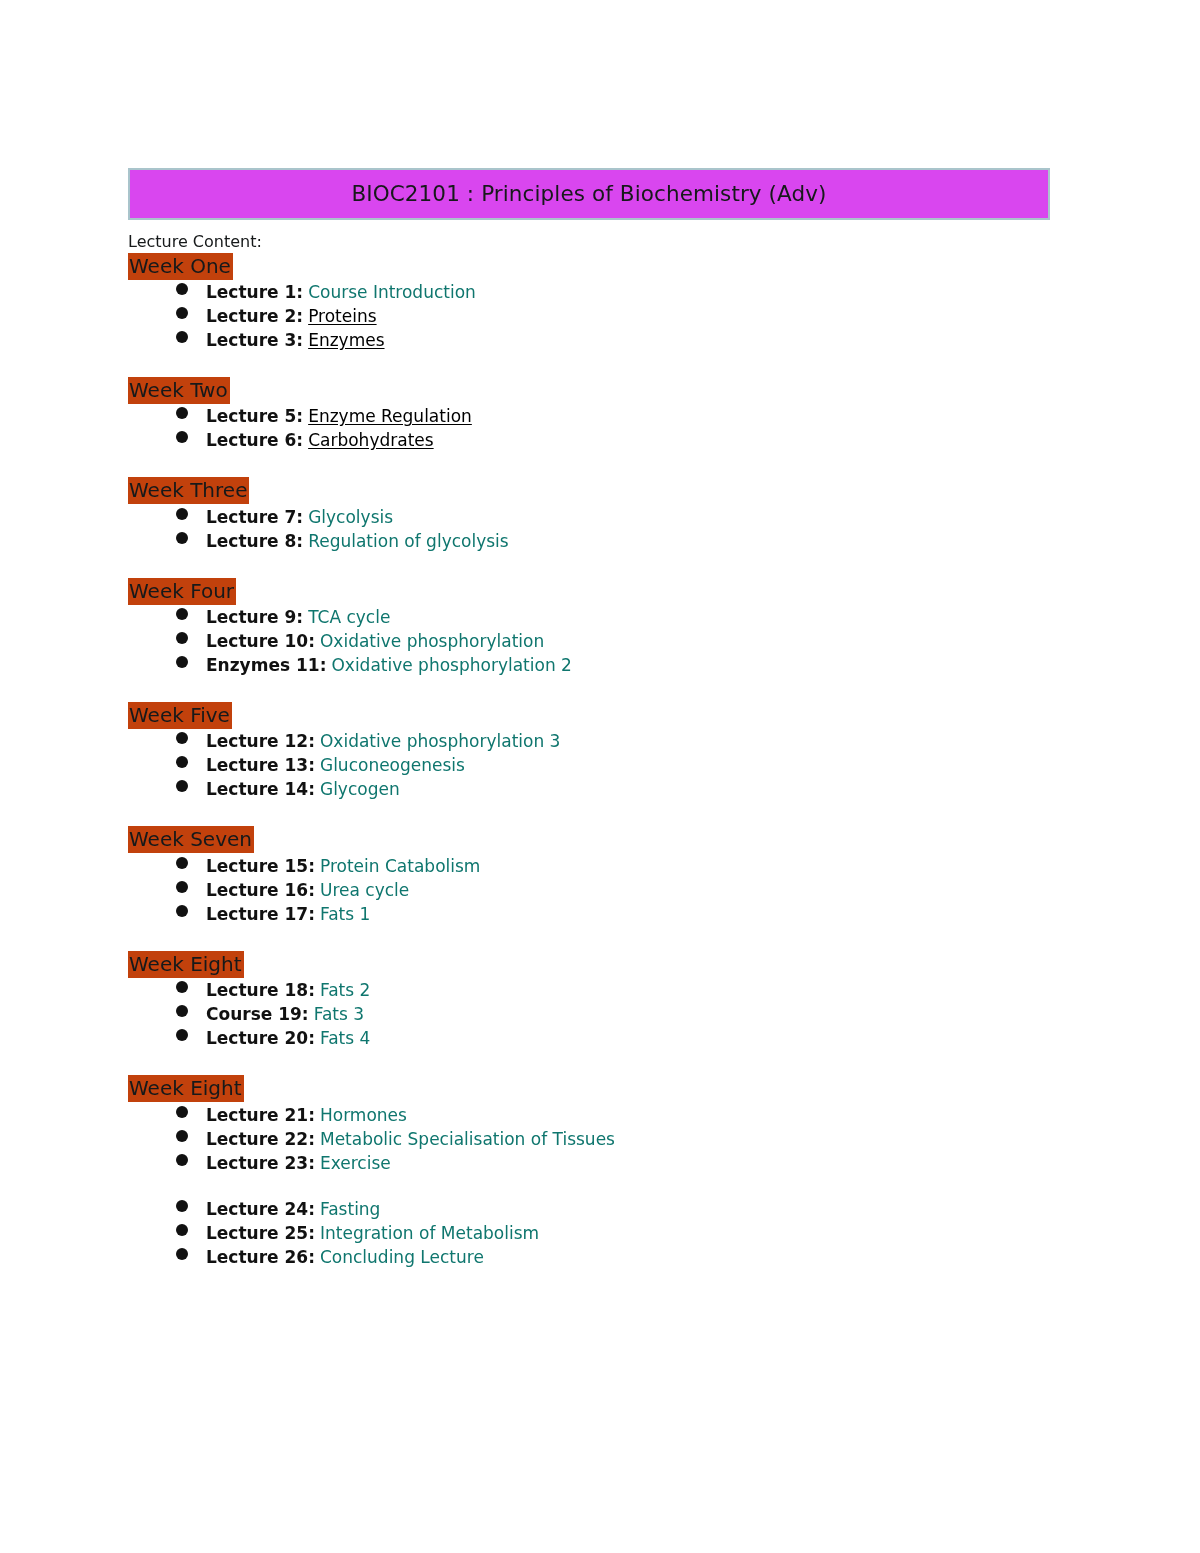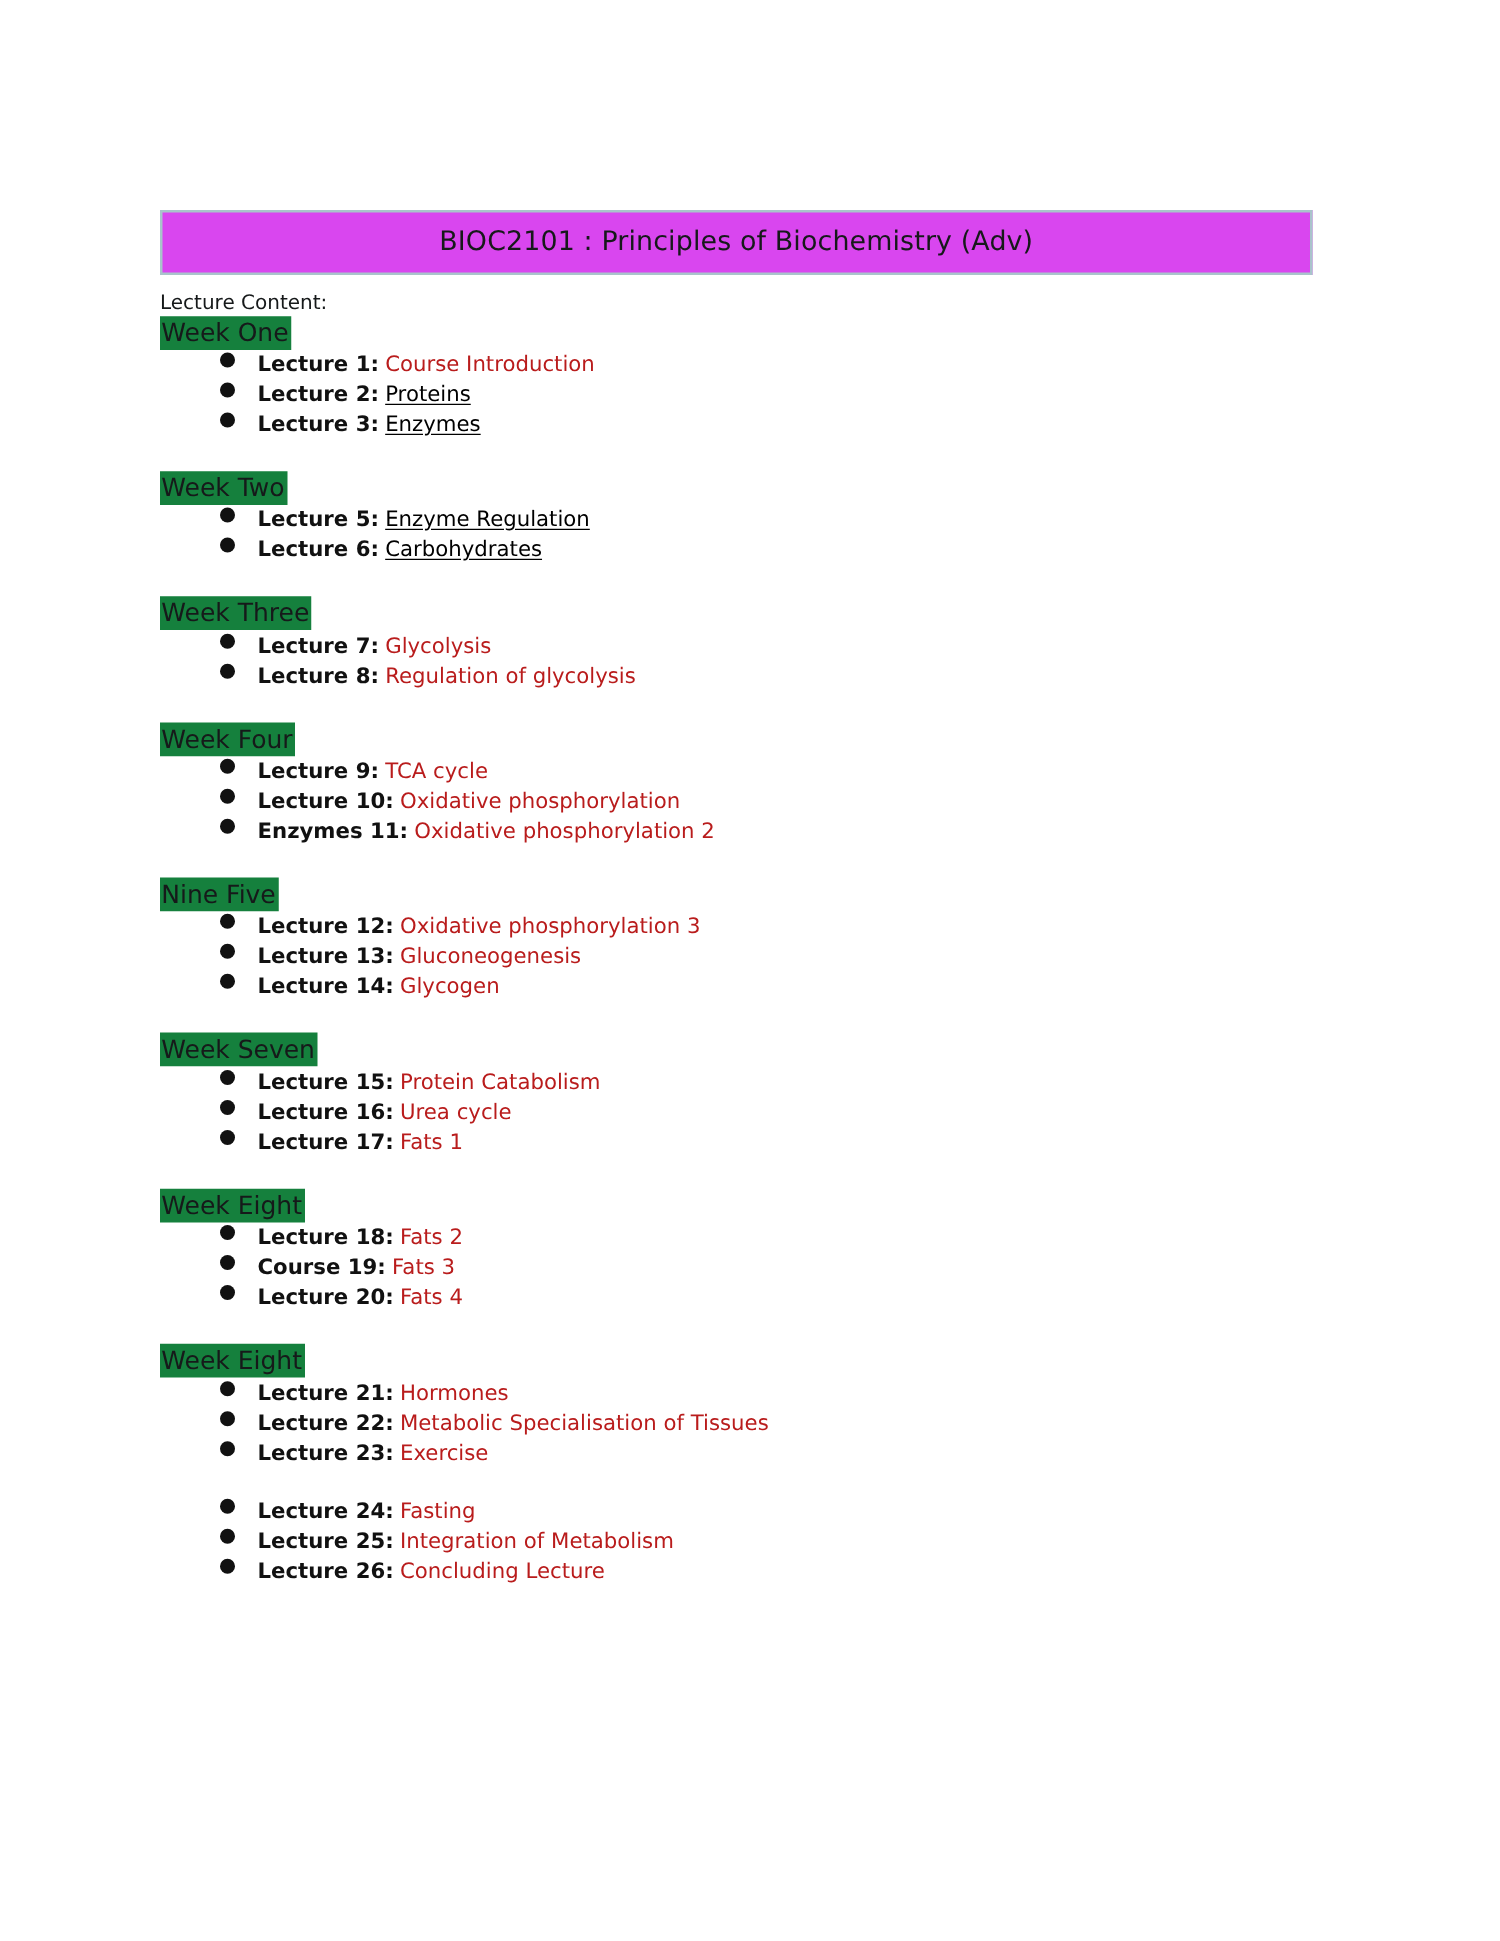--- a/index.html
+++ b/index.html
@@ -62,21 +62,21 @@
     margin-top: 2px;
   }
   .week-heading {
     font-size: 20px;
     font-weight: 400;
     color: #16191a;
     line-height: 1.22;
     margin: 0;
   }
   .week-heading .hl {
-    background: #15803d;
+    background: #c2410c;
     padding: 1px 2px 2px 1px;
   }
 
   .lecture-list {
     list-style: none;
     margin: 6px 0 0 0;
     padding: 0;
   }
   .lecture-item {
     display: flex;
@@ -99,21 +99,21 @@
   }
   .lec-label {
     font-size: 17px;
     font-weight: bold;
     color: #111111;
     white-space: pre;
   }
   .lec-desc {
     font-size: 17px;
     font-weight: 400;
-    color: #b91c1c;
+    color: #0f766e;
     margin-left: 5px;
     white-space: pre;
   }
   .lec-desc.link {
     color: #000000;
     text-decoration: underline;
     text-underline-offset: 2px;
     cursor: pointer;
   }
 </style>
@@ -194,21 +194,21 @@
               <span class="lec-desc">Oxidative phosphorylation</span>
             </li>
             <li class="lecture-item">
               <span class="bullet"></span>
               <span class="lec-label">Enzymes 11:</span>
               <span class="lec-desc">Oxidative phosphorylation 2</span>
             </li>
           </ul>
         </div>
         <div class="week-section">
-          <div class="week-heading"><span class="hl">Nine Five</span></div>
+          <div class="week-heading"><span class="hl">Week Five</span></div>
           <ul class="lecture-list">
             <li class="lecture-item">
               <span class="bullet"></span>
               <span class="lec-label">Lecture 12:</span>
               <span class="lec-desc">Oxidative phosphorylation 3</span>
             </li>
             <li class="lecture-item">
               <span class="bullet"></span>
               <span class="lec-label">Lecture 13:</span>
               <span class="lec-desc">Gluconeogenesis</span>

